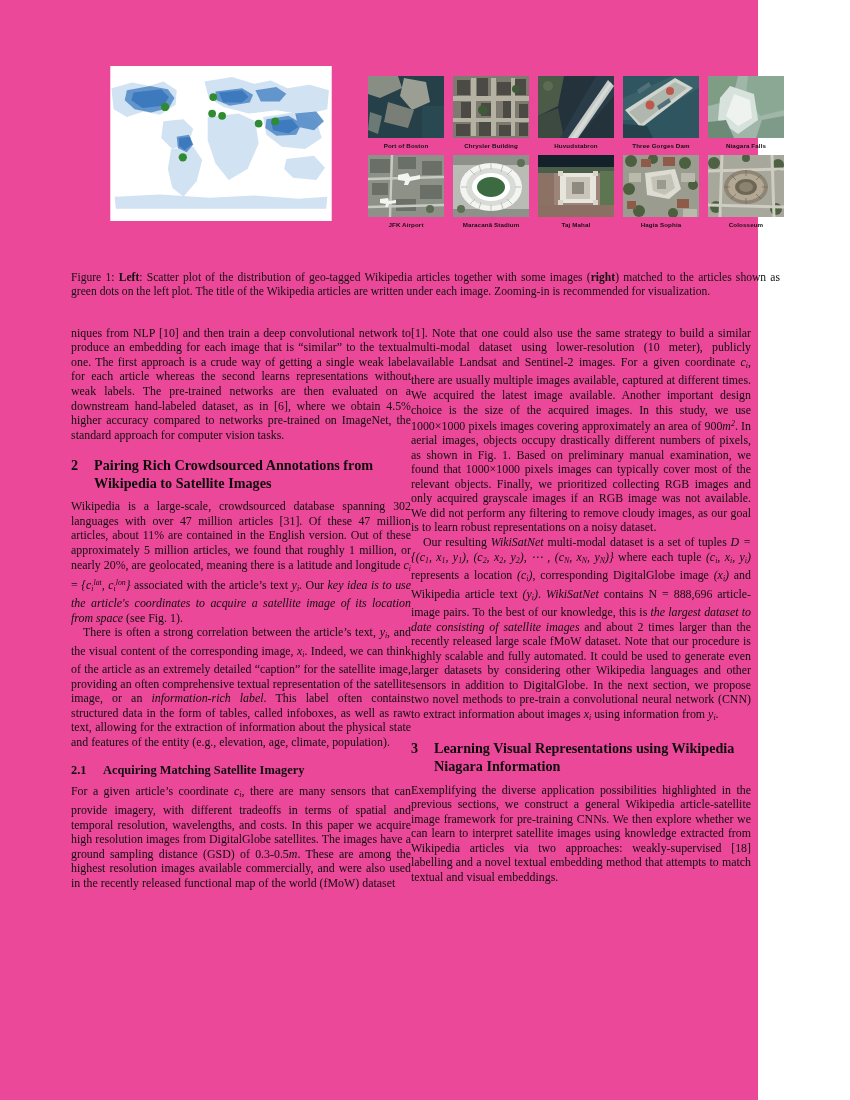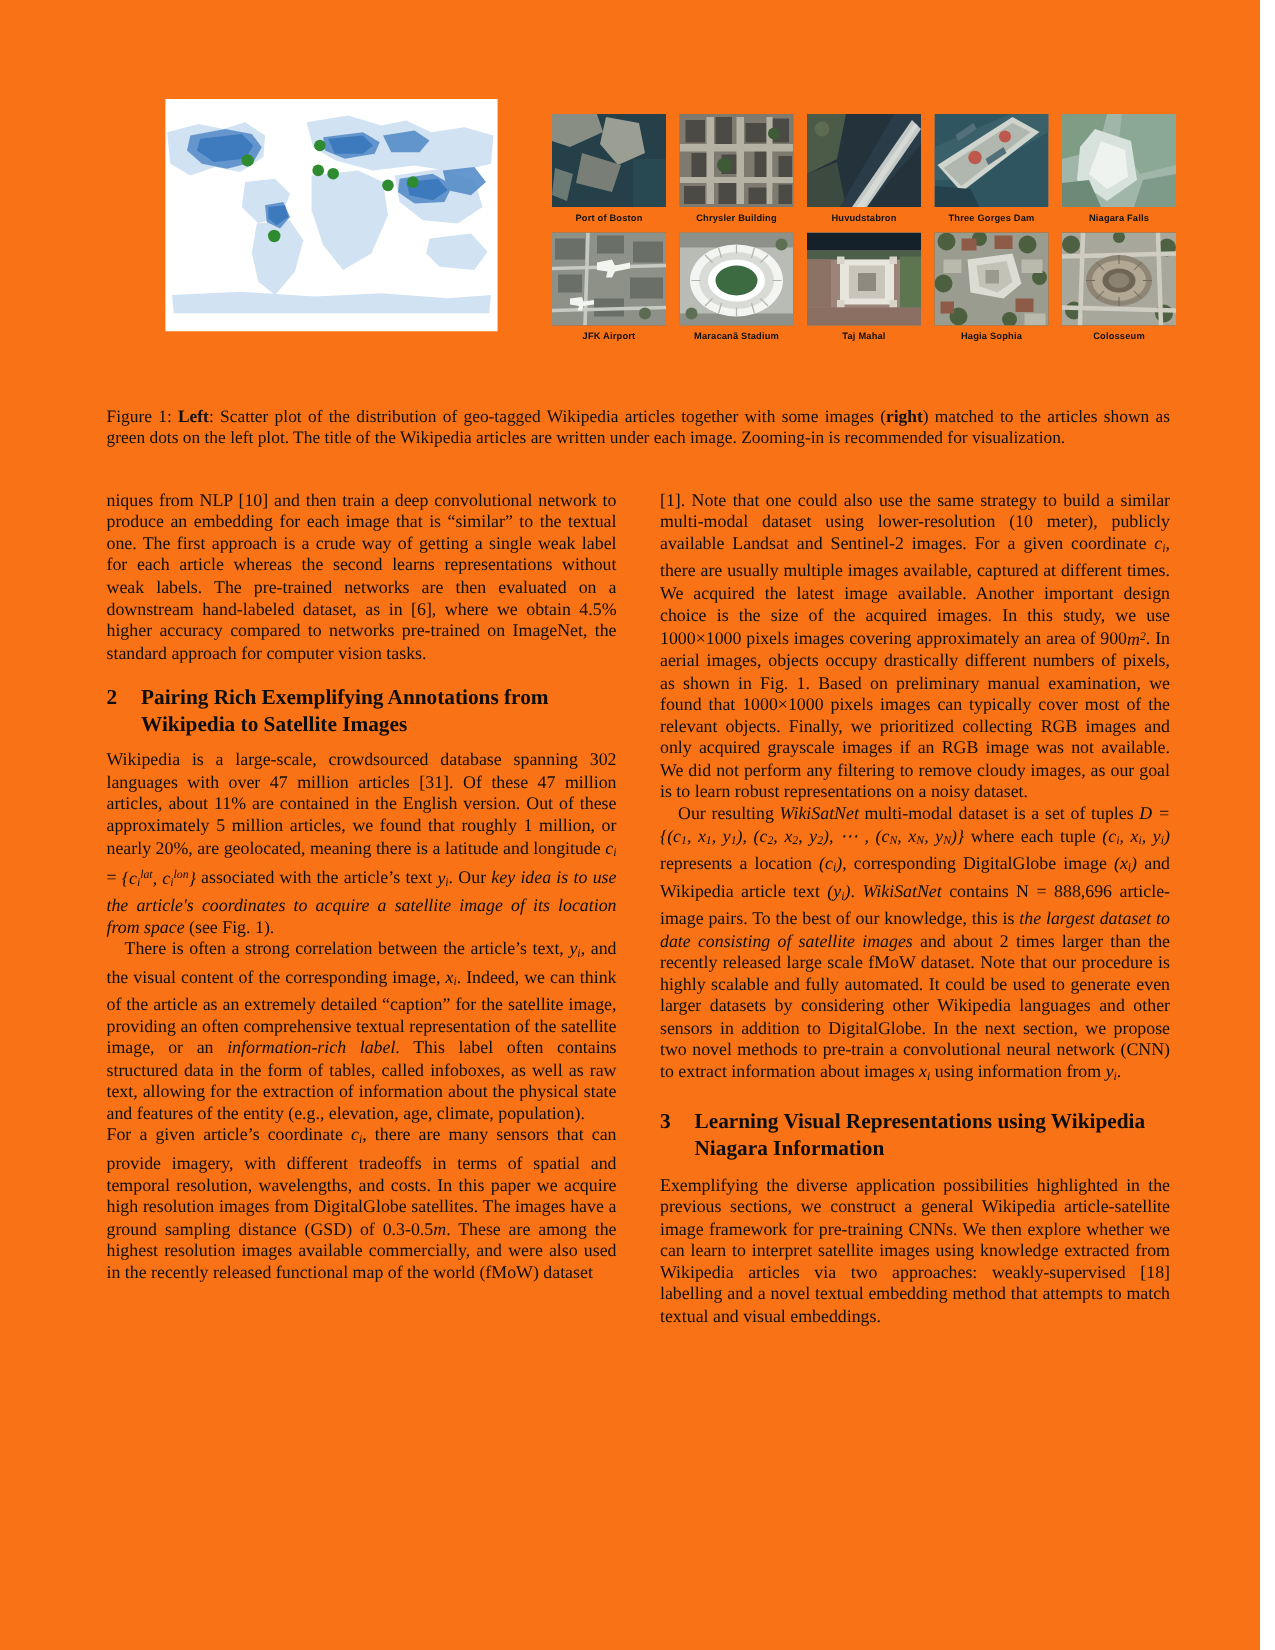--- a/index.html
+++ b/index.html
@@ -11,23 +11,23 @@
     width: 850px;
     height: 1100px;
     font-family: "Liberation Serif", serif;
     color: #1a1a1a;
     position: relative;
     overflow: hidden;
   }
   .page {
     position: absolute;
     left: 0; top: 0;
-    width: 840px;
+    width: 758px;
     height: 1100px;
-    background: #f97316;
+    background: #ec4899;
   }
   .content {
     position: absolute;
     left: 71px;
     top: 58px;
     width: 709px;
   }
 
   
   .figure {
@@ -100,21 +100,20 @@
     text-align: justify;
     color: #101010;
   }
   .caption b { font-weight: bold; }
 
   
   .cols {
     margin-top: 26px;
     display: flex;
     flex-direction: row;
-    justify-content: space-between;
     width: 709px;
   }
   .col {
     width: 340px;
     font-size: 11.9px;
     line-height: 14.55px;
     text-align: justify;
     text-justify: inter-word;
     color: #0d0d0d;
   }
@@ -471,27 +470,31 @@
   </div>
 
   <div class="cols">
 
     <div class="col">
 
       <p>niques from NLP [10] and then train a deep convolutional network to produce an embedding for each image that is “similar” to the textual one. The first approach is a crude way of getting a single weak label for each article whereas the second learns representations without weak labels. The pre-trained networks are then evaluated on a downstream hand-labeled dataset, as in [6], where we obtain 4.5% higher accuracy compared to networks pre-trained on ImageNet, the standard approach for computer vision tasks.</p>
 
       <h2 class="section">
         <span class="num">2</span>
-        <span class="ttl">Pairing Rich Exemplifying Annotations from Wikipedia to Satellite Images</span>
+        <span class="ttl">Pairing Rich Crowdsourced Annotations from Wikipedia to Satellite Images</span>
       </h2>
 
       <p><span>Wikipedia is a large-scale, crowdsourced database spanning 302 languages with over 47 million articles [31]. Of these 47 million articles, about 11% are contained in the English version. Out of these approximately 5 million articles, we found that roughly 1 million, or nearly 20%, are geolocated, meaning there is a latitude and longitude </span><span class="mathit">c<sub>i</sub></span> = <span class="mathit">{c<sub>i</sub><sup>lat</sup>, c<sub>i</sub><sup>lon</sup>}</span><span> associated with the article’s text </span><span class="mathit">y<sub>i</sub></span><span>. Our </span><i>key idea is to use the article's coordinates to acquire a satellite image of its location from space</i><span> (see Fig. 1).</span></p>
 
       <p class="indent"><span>There is often a strong correlation between the article’s text, </span><span class="mathit">y<sub>i</sub></span><span>, and the visual content of the corresponding image, </span><span class="mathit">x<sub>i</sub></span><span>. Indeed, we can think of the article as an extremely detailed “caption” for the satellite image, providing an often comprehensive textual representation of the satellite image, or an </span><i>information-rich label</i><span>. This label often contains structured data in the form of tables, called infoboxes, as well as raw text, allowing for the extraction of information about the physical state and features of the entity (e.g., elevation, age, climate, population).</span></p>
 
+      <h3 class="subsection">
+        <span class="num">2.1</span>
+        <span class="ttl">Acquiring Matching Satellite Imagery</span>
+      </h3>
 
       <p><span>For a given article’s coordinate </span><span class="mathit">c<sub>i</sub></span><span>, there are many sensors that can provide imagery, with different tradeoffs in terms of spatial and temporal resolution, wavelengths, and costs. In this paper we acquire high resolution images from DigitalGlobe satellites. The images have a ground sampling distance (GSD) of 0.3-0.5</span><span class="mathit">m</span><span>. These are among the highest resolution images available commercially, and were also used in the recently released functional map of the world (fMoW) dataset</span></p>
     </div>
 
     <div class="col">
 
       <p><span>[1]. Note that one could also use the same strategy to build a similar multi-modal dataset using lower-resolution (10 meter), publicly available Landsat and Sentinel-2 images. For a given coordinate </span><span class="mathit">c<sub>i</sub></span><span>, there are usually multiple images available, captured at different times. We acquired the latest image available. Another important design choice is the size of the acquired images. In this study, we use 1000×1000 pixels images covering approximately an area of 900</span><span class="mathit">m<sup>2</sup></span><span>. In aerial images, objects occupy drastically different numbers of pixels, as shown in Fig. 1. Based on preliminary manual examination, we found that 1000×1000 pixels images can typically cover most of the relevant objects. Finally, we prioritized collecting RGB images and only acquired grayscale images if an RGB image was not available. We did not perform any filtering to remove cloudy images, as our goal is to learn robust representations on a noisy dataset.</span></p>
 
       <p class="indent"><span>Our resulting </span><i>WikiSatNet</i><span> multi-modal dataset is a set of tuples </span><span class="mathit">D = {(c<sub>1</sub>, x<sub>1</sub>, y<sub>1</sub>), (c<sub>2</sub>, x<sub>2</sub>, y<sub>2</sub>), ⋯ , (c<sub>N</sub>, x<sub>N</sub>, y<sub>N</sub>)}</span><span> where each tuple </span><span class="mathit">(c<sub>i</sub>, x<sub>i</sub>, y<sub>i</sub>)</span><span> represents a location </span><span class="mathit">(c<sub>i</sub>)</span><span>, corresponding DigitalGlobe image </span><span class="mathit">(x<sub>i</sub>)</span><span> and Wikipedia article text </span><span class="mathit">(y<sub>i</sub>)</span><span>. </span><i>WikiSatNet</i><span> contains N = 888,696 article-image pairs. To the best of our knowledge, this is </span><i>the largest dataset to date consisting of satellite images</i><span> and about 2 times larger than the recently released large scale fMoW dataset. Note that our procedure is highly scalable and fully automated. It could be used to generate even larger datasets by considering other Wikipedia languages and other sensors in addition to DigitalGlobe. In the next section, we propose two novel methods to pre-train a convolutional neural network (CNN) to extract information about images </span><span class="mathit">x<sub>i</sub></span><span> using information from </span><span class="mathit">y<sub>i</sub></span><span>.</span></p>
 

